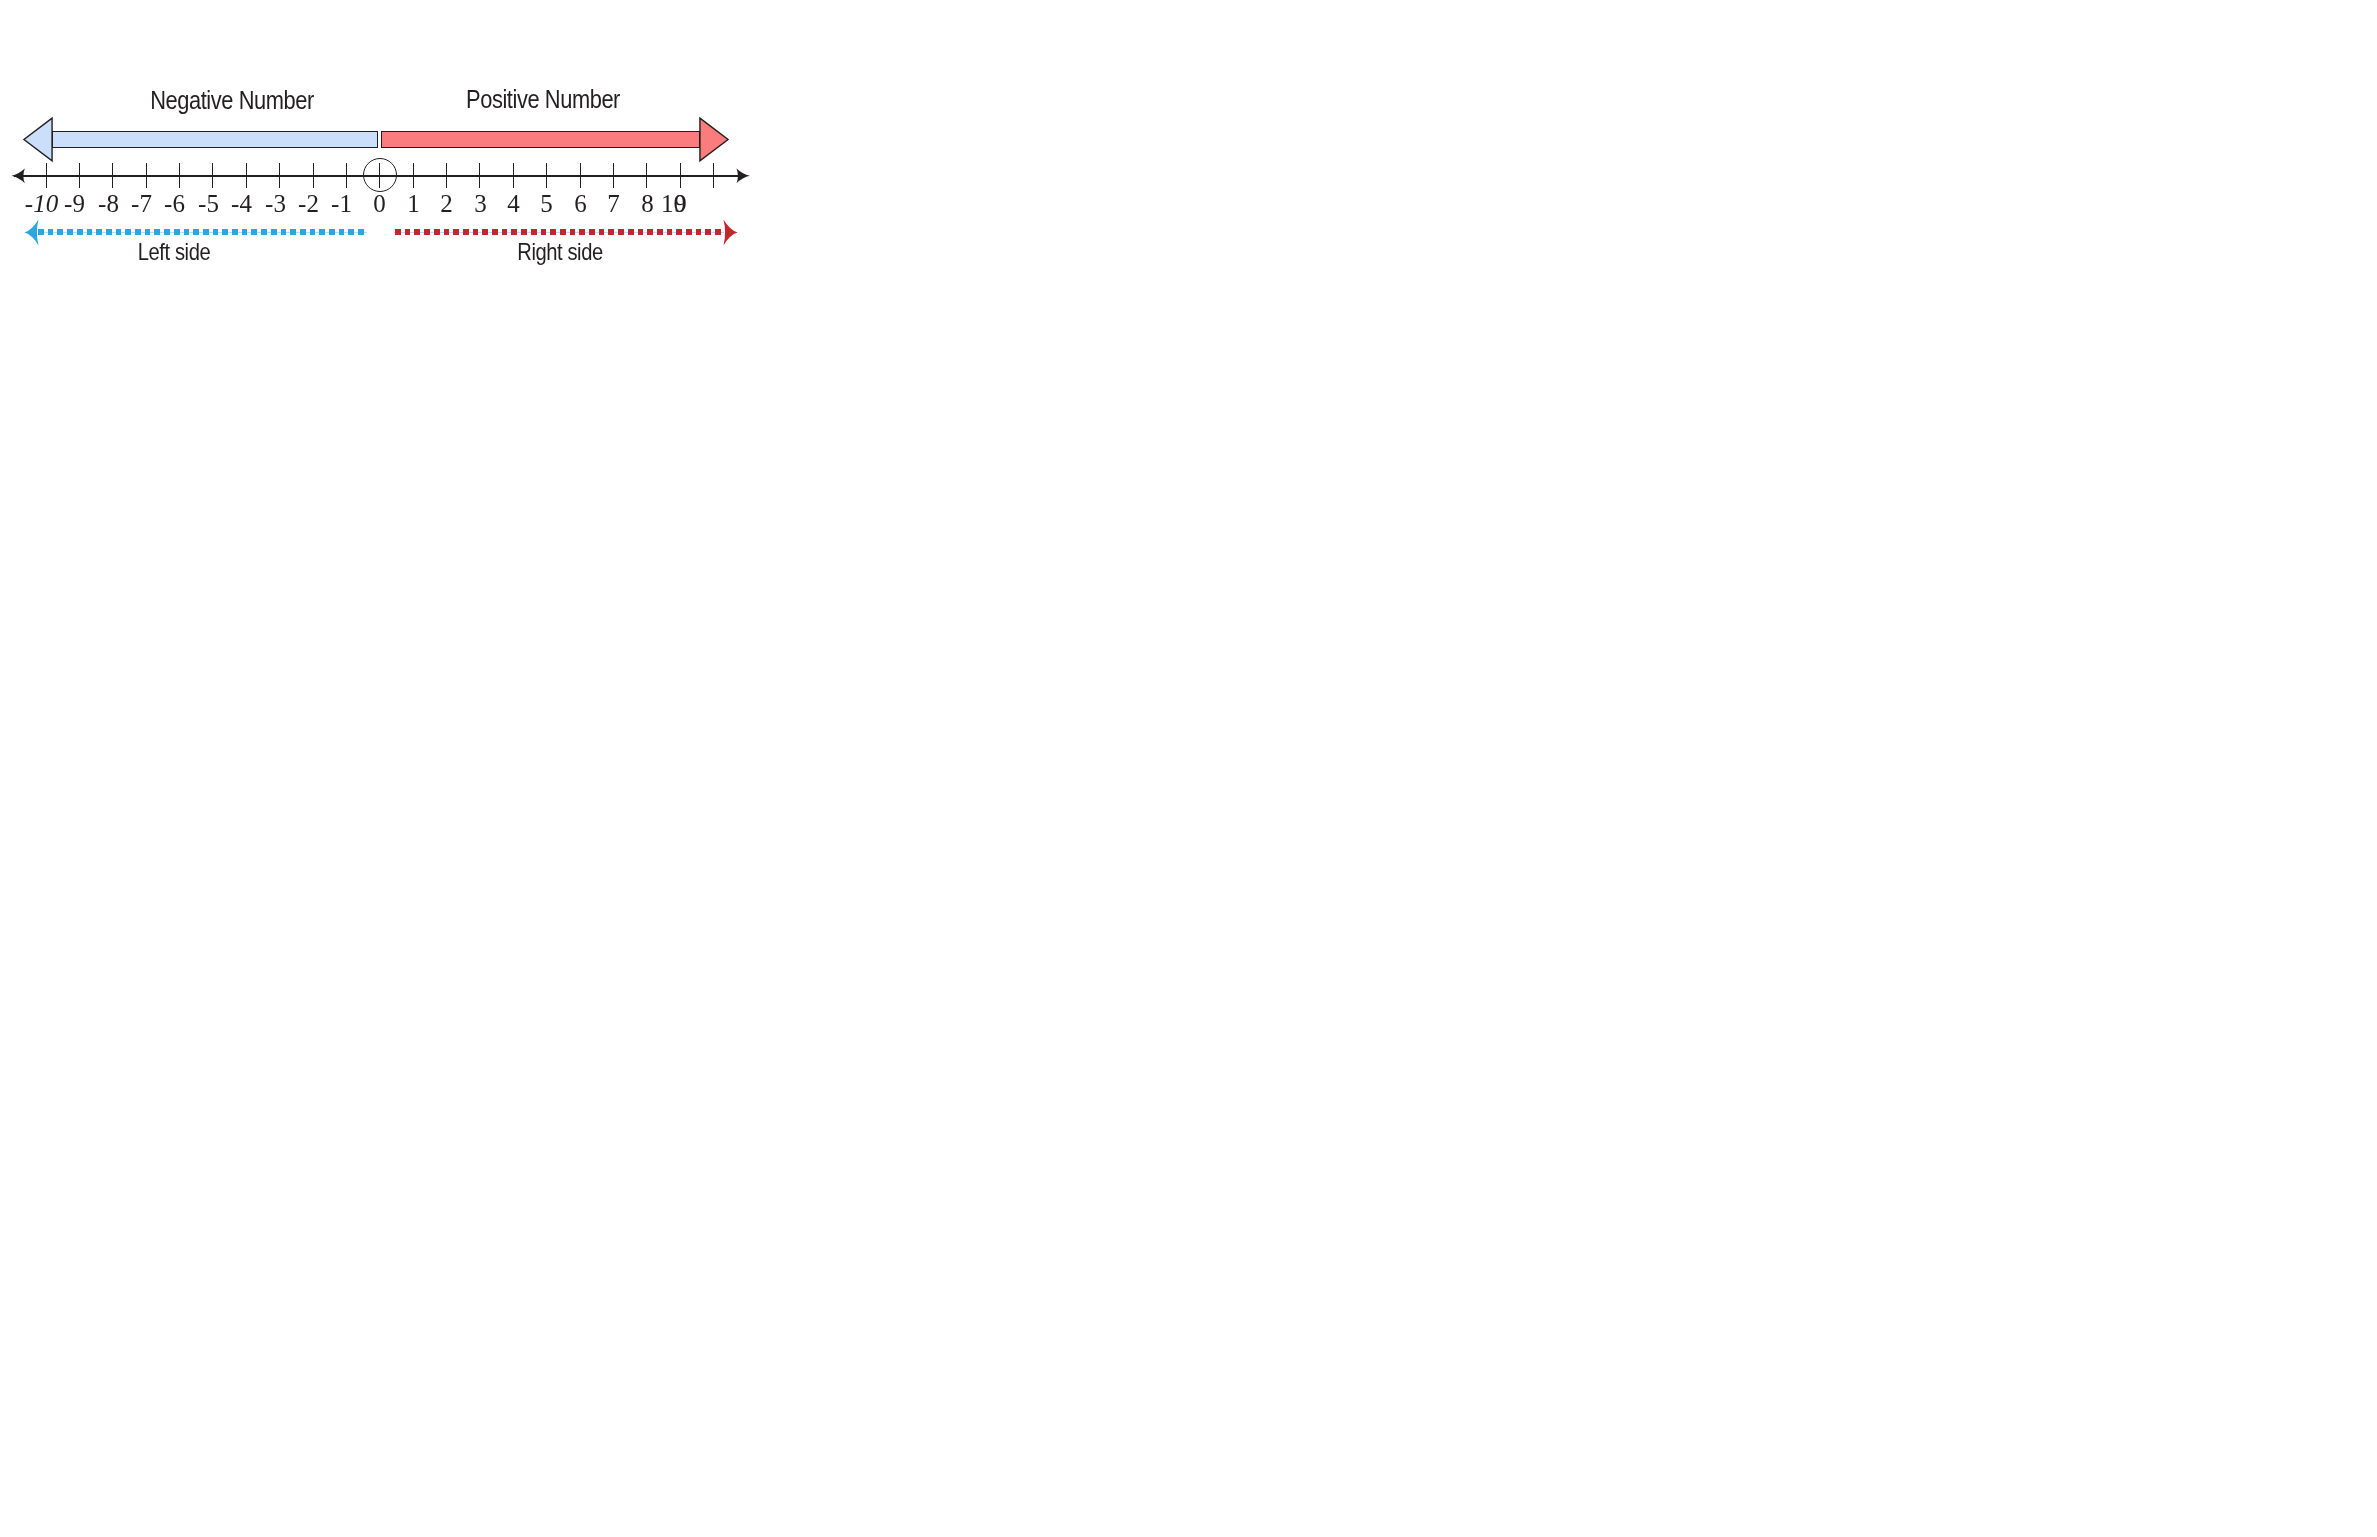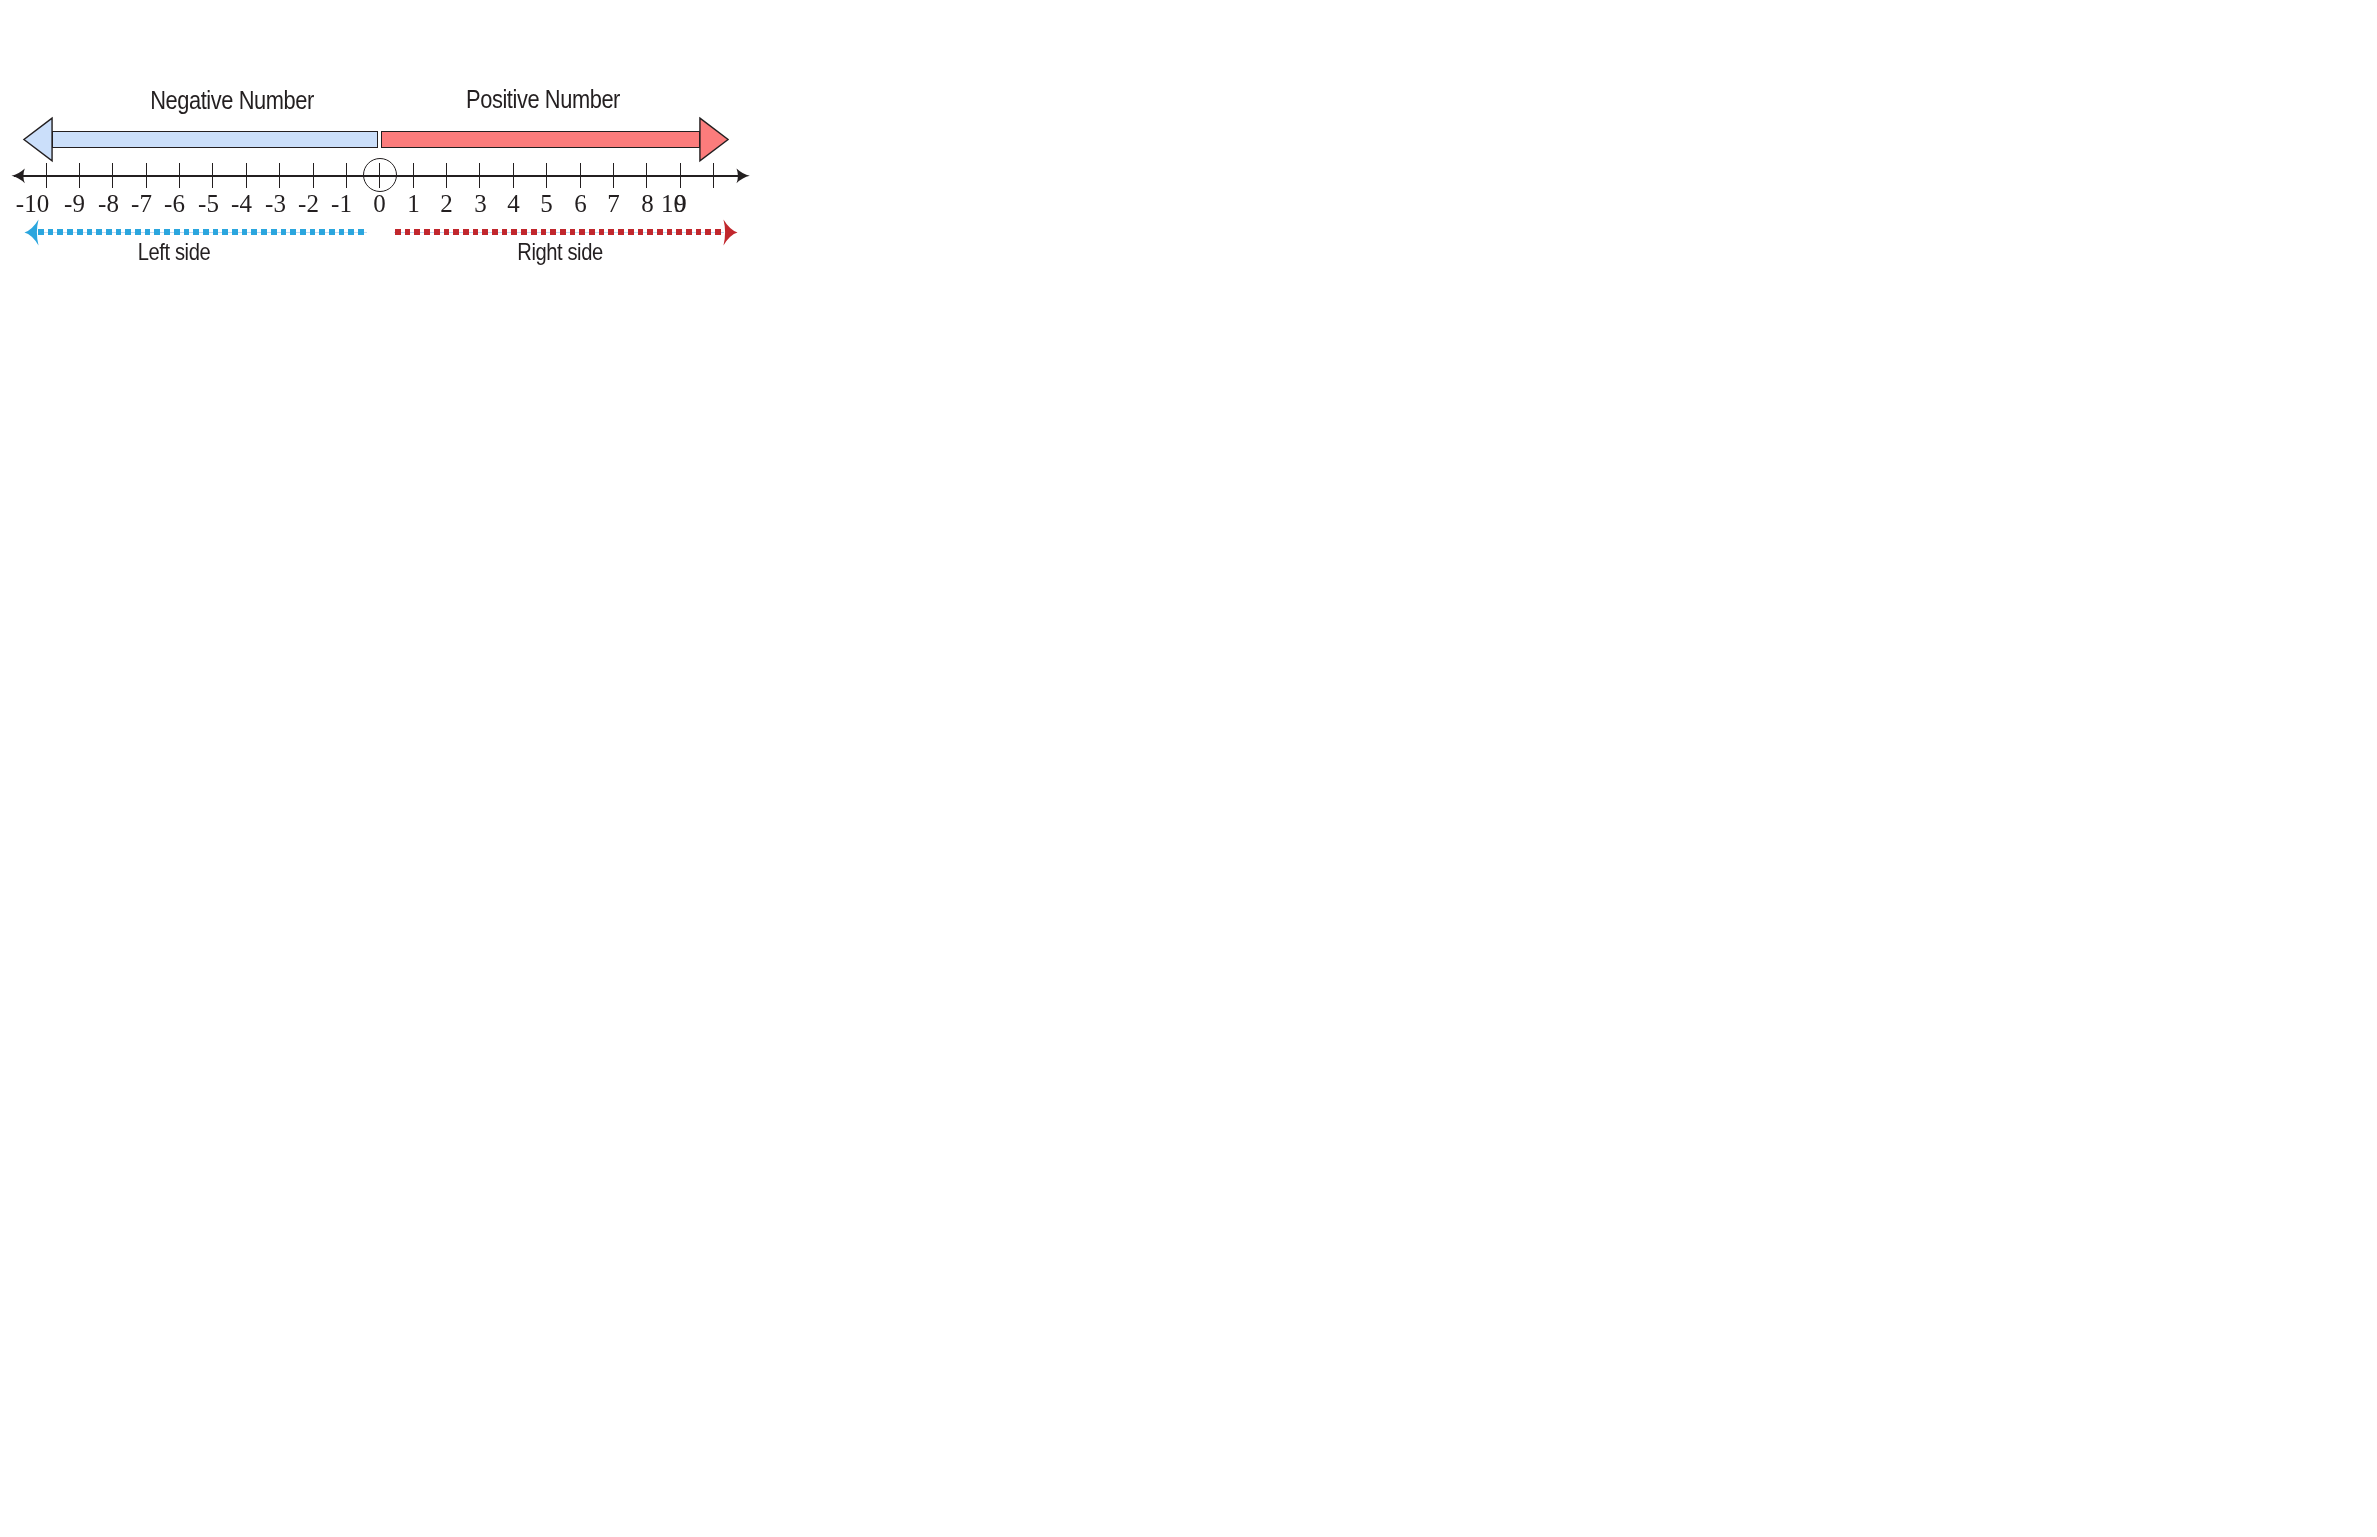--- a/index.html
+++ b/index.html
@@ -126,21 +126,21 @@
         <div class="tick" style="left: 580px; top: 163px;"></div>
         <div class="tick" style="left: 613px; top: 163px;"></div>
         <div class="tick" style="left: 646px; top: 163px;"></div>
         <div class="tick" style="left: 680px; top: 163px;"></div>
         <div class="tick" style="left: 713px; top: 163px;"></div>
       </div>
 
     <div class="zero-circle" style="left:363px;top:158px;"></div>
 
     <div id="tick-labels-layer">
-        <div class="num-label" style="left: 4px; top: 190px;">-10</div>
+        <div class="num-label" style="left: 13px; top: 190px; font-style: italic;">-10</div>
         <div class="num-label" style="left: 46px; top: 190px;">-9</div>
         <div class="num-label" style="left: 80px; top: 190px;">-8</div>
         <div class="num-label" style="left: 113px; top: 190px;">-7</div>
         <div class="num-label" style="left: 146px; top: 190px;">-6</div>
         <div class="num-label" style="left: 180px; top: 190px;">-5</div>
         <div class="num-label" style="left: 213px; top: 190px;">-4</div>
         <div class="num-label" style="left: 247px; top: 190px;">-3</div>
         <div class="num-label" style="left: 280px; top: 190px;">-2</div>
         <div class="num-label" style="left: 313px; top: 190px;">-1</div>
         <div class="num-label" style="left: 351px; top: 190px;">0</div>

